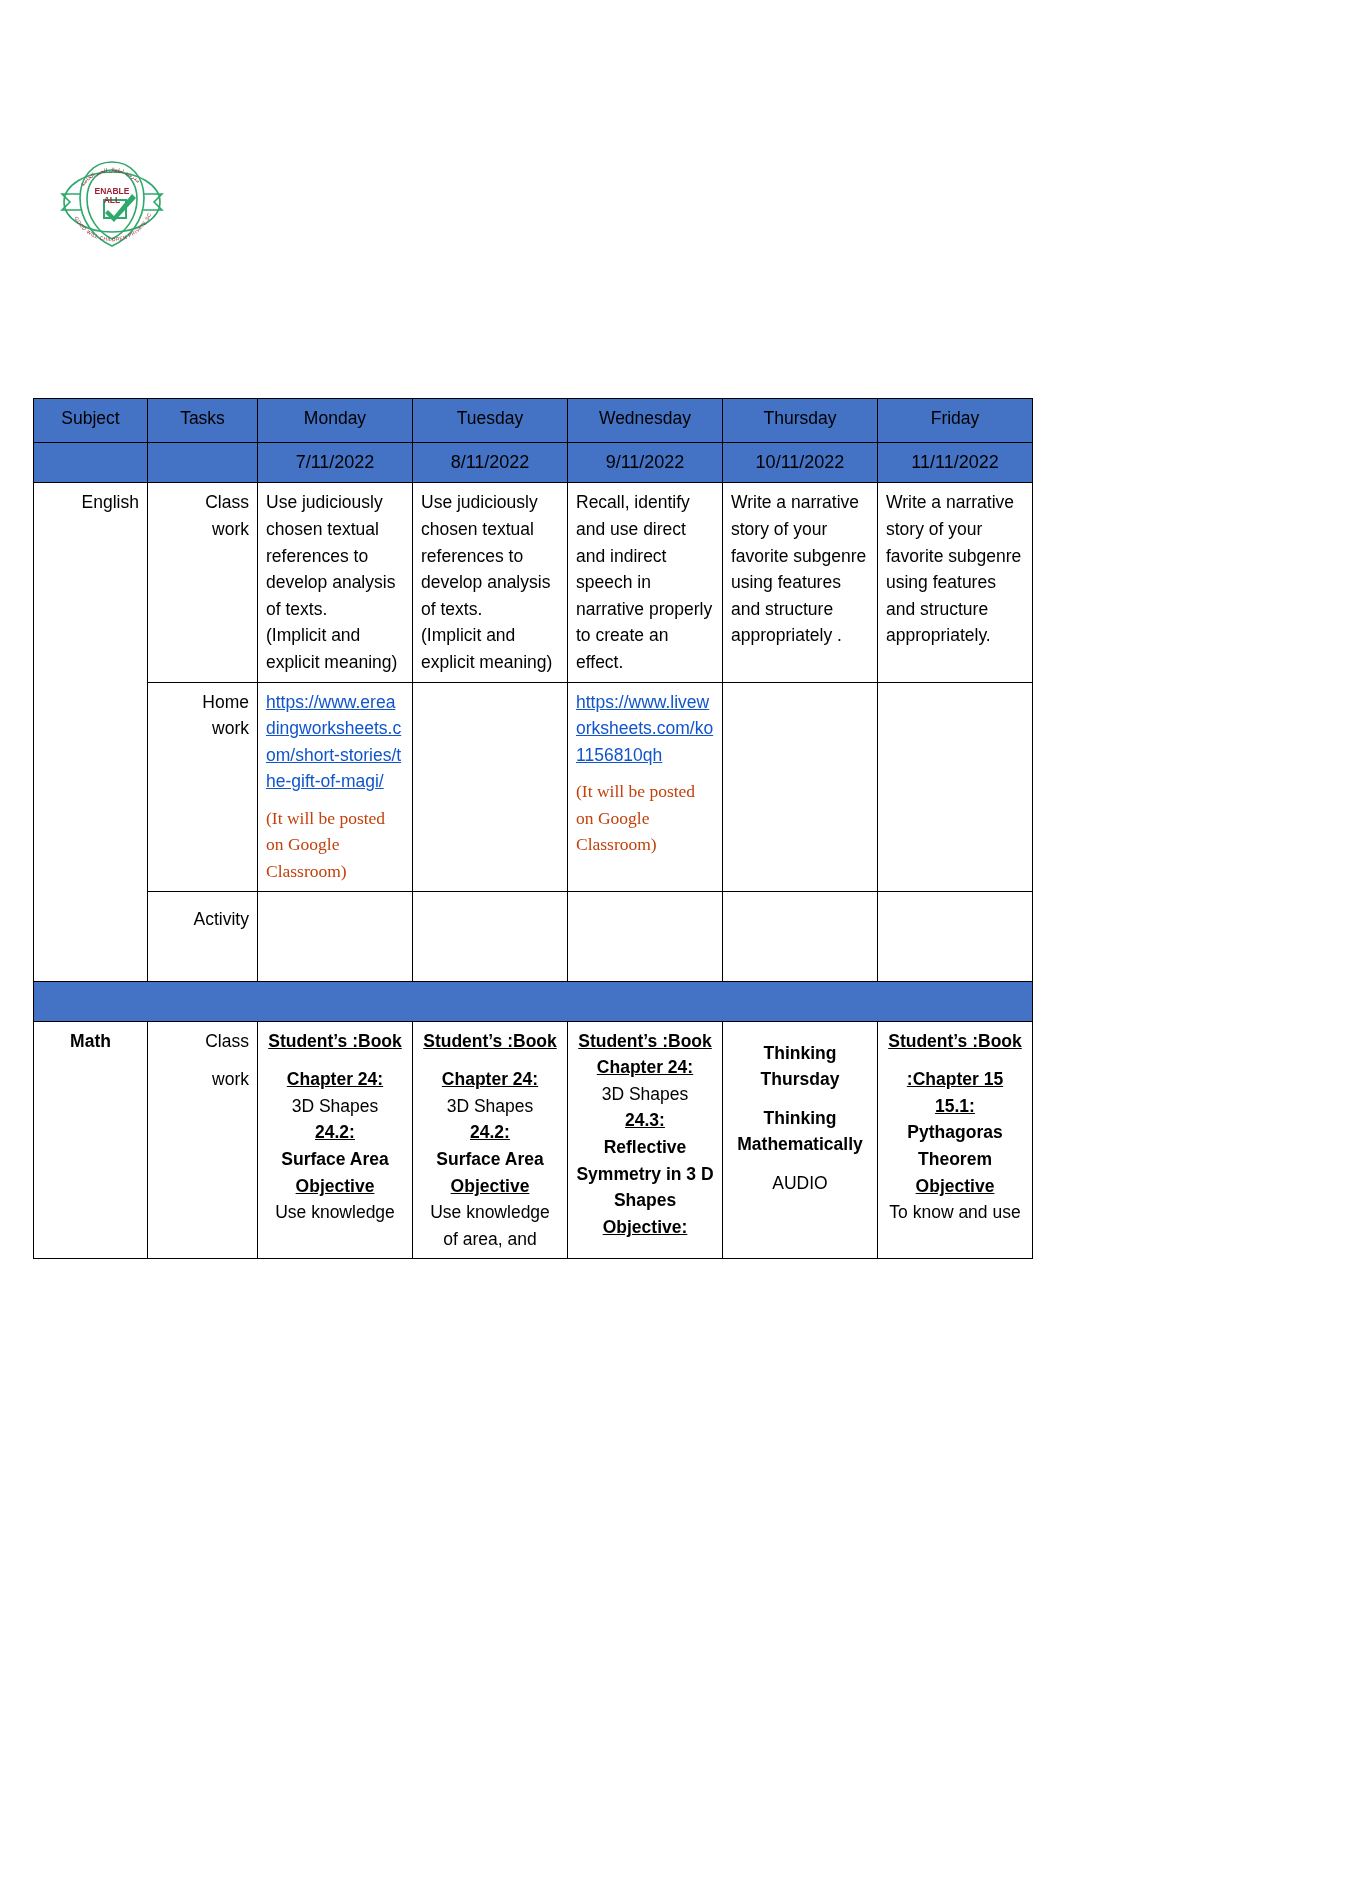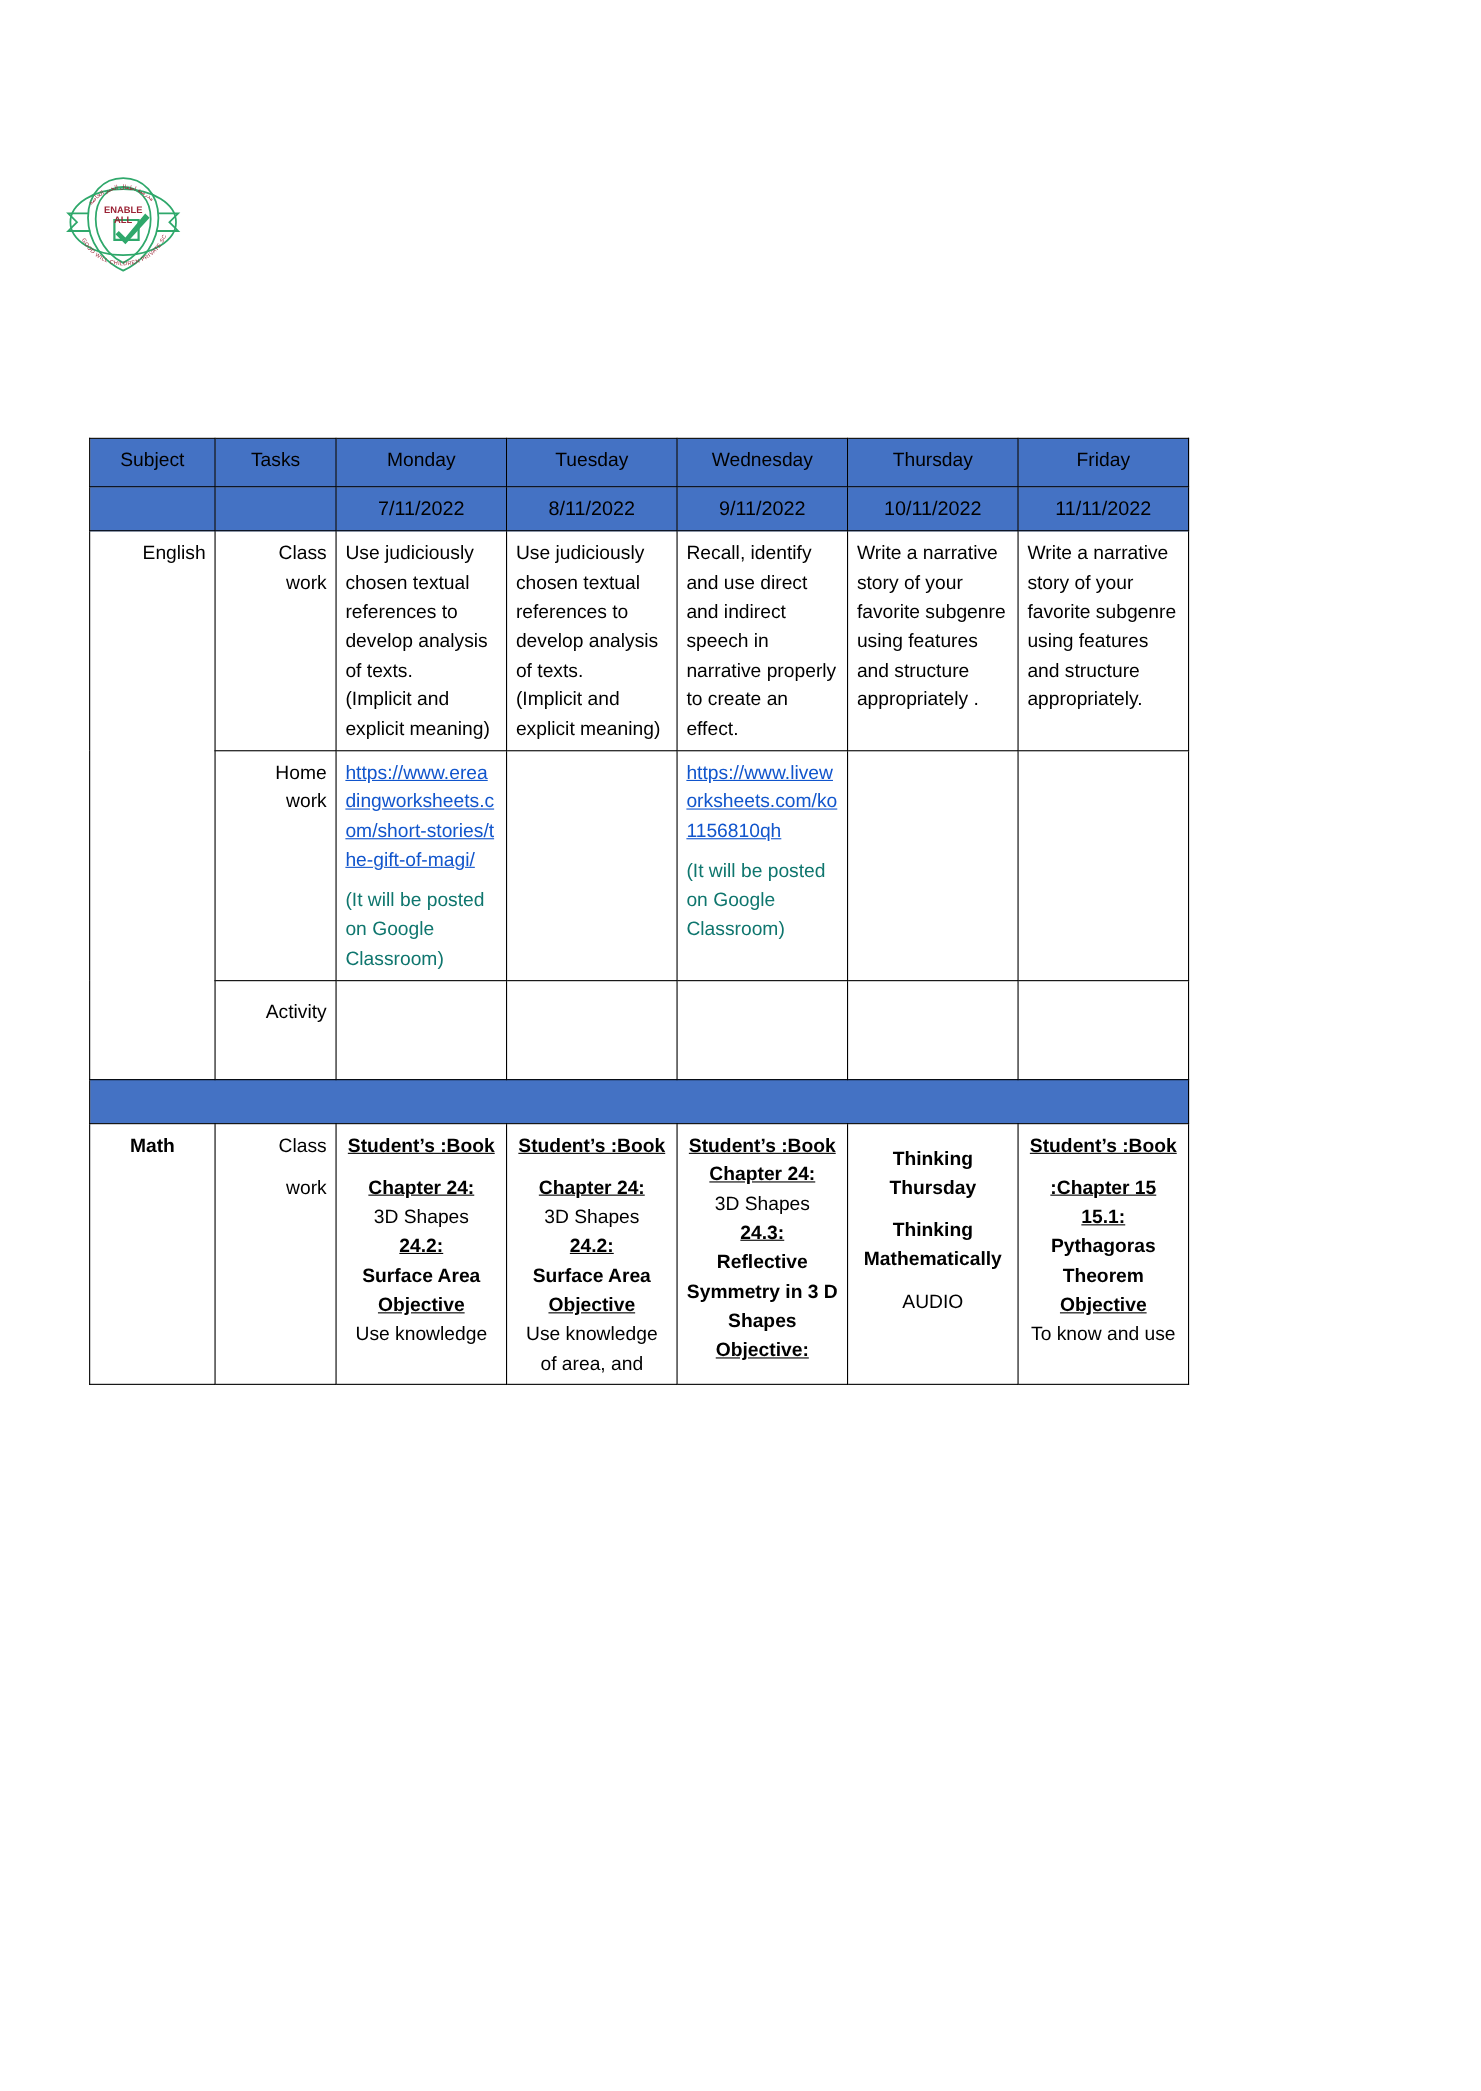--- a/index.html
+++ b/index.html
@@ -55,21 +55,20 @@
   .plan-table-wrap {
     position: absolute;
     left: 33px;
     top: 248px;
     width: 1000px;
   }
   table.plan {
     border-collapse: collapse;
     width: 1000px;
     table-layout: fixed;
-    margin-left: 48px;
   }
   table.plan td, table.plan th {
     border: 1.6px solid #000000;
     vertical-align: top;
     padding: 6px 8px;
     font-size: 17.5px;
     line-height: 1.52;
     font-weight: normal;
   }
   col.c-subject { width: 114px; }
@@ -113,21 +112,21 @@
     border-left: 1.6px solid #000;
     border-right: 1.6px solid #000;
   }
 
   a.link, .link {
     color: #1155CC;
     text-decoration: underline;
     word-break: break-all;
     display: inline;
   }
-  .plain { color: #0f766e; text-decoration: none; display: block; margin-top: 10px; }
+  .plain { color: #c2410c; text-decoration: none; display: block; margin-top: 10px; font-family: Liberation Serif, serif; }
   .b  { font-weight: bold; }
   .bu { font-weight: bold; text-decoration: underline; }
 
   .ln { display: block; }
   .gap { display: block; height: 12px; }
 </style>
 </head>
 <body>
 
 <div class="page">

